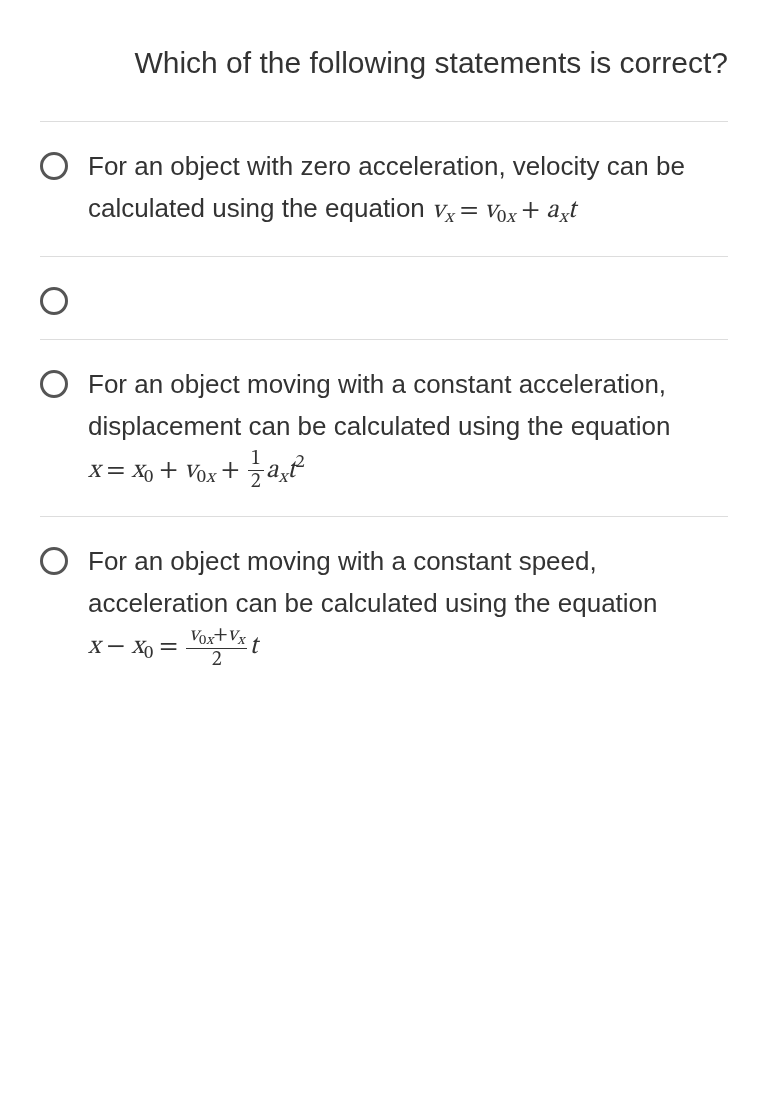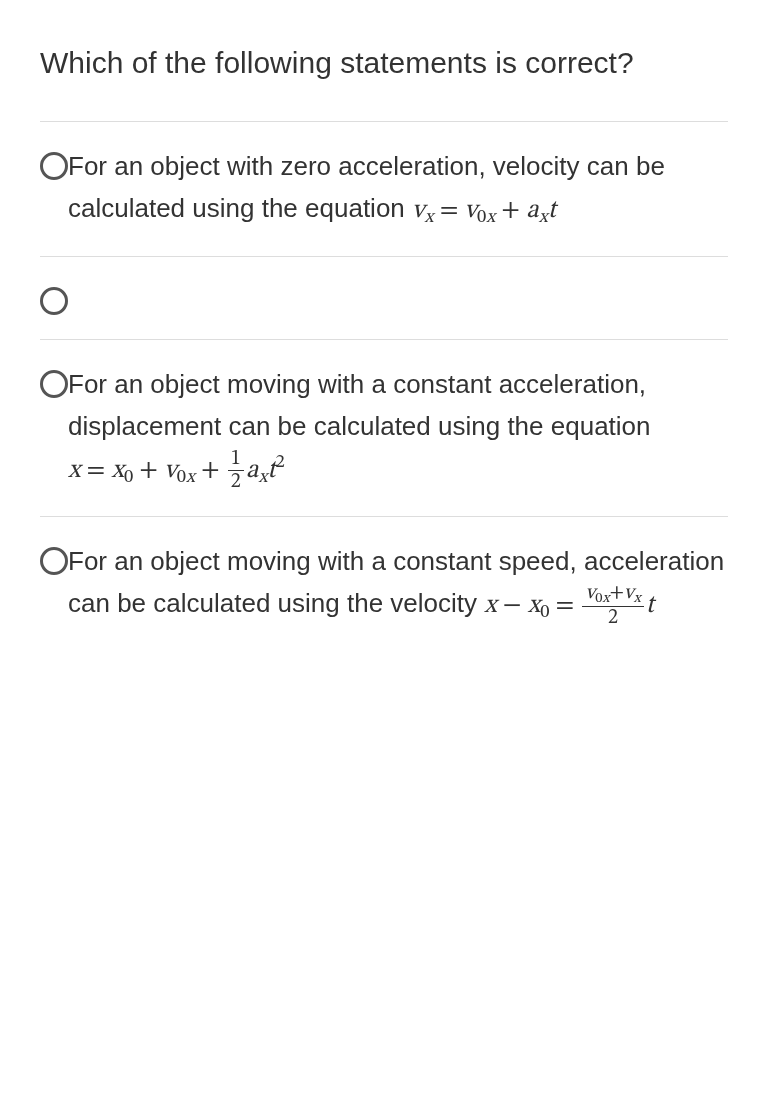--- a/index.html
+++ b/index.html
@@ -10,29 +10,31 @@
     width: 768px;
     background: #fff;
     padding: 40px 40px 20px 40px;
   }
   .question {
     font-size: 30px;
     line-height: 1.5;
     color: #333;
     margin-bottom: 36px;
     font-weight: 300;
+    text-align: right;
   }
   .options {
     border-top: 1px solid #ddd;
   }
   .option {
     display: flex;
     align-items: flex-start;
     padding: 24px 0 24px 0;
     border-bottom: 1px solid #ddd;
+    gap: 20px;
   }
   .option:last-child {
     border-bottom: none;
   }
   .radio {
     flex-shrink: 0;
     width: 28px;
     height: 28px;
     border: 3px solid #555;
     border-radius: 50%;
@@ -104,18 +106,18 @@
     <div class="radio"></div>
     <div class="option-text">
       <span>For an object moving with a constant acceleration, displacement can be calculated using the equation </span>
       <span class="math">x <span class="rm">=</span> x<span class="sub rm">0</span> <span class="rm">+</span> v<span class="sub"><span class="rm">0</span>x</span> <span class="rm">+</span> <span class="frac"><span class="num">1</span><span class="den">2</span></span>a<span class="sub">x</span>t<span class="sup rm">2</span></span>
     </div>
   </div>
 
   <div class="option">
     <div class="radio"></div>
     <div class="option-text">
-      <span>For an object moving with a constant speed, acceleration can be calculated using the velocity </span>
+      <span>For an object moving with a constant speed, acceleration can be calculated using the equation </span>
       <span class="math">x <span class="rm">−</span> x<span class="sub rm">0</span> <span class="rm">=</span> <span class="frac"><span class="num"><span class="frac-i">v</span><span class="sub"><span class="rm">0</span><span class="frac-i">x</span></span>+<span class="frac-i">v</span><span class="sub frac-i">x</span></span><span class="den">2</span></span>t</span>
     </div>
   </div>
 
 </div>
 
 </body></html>

